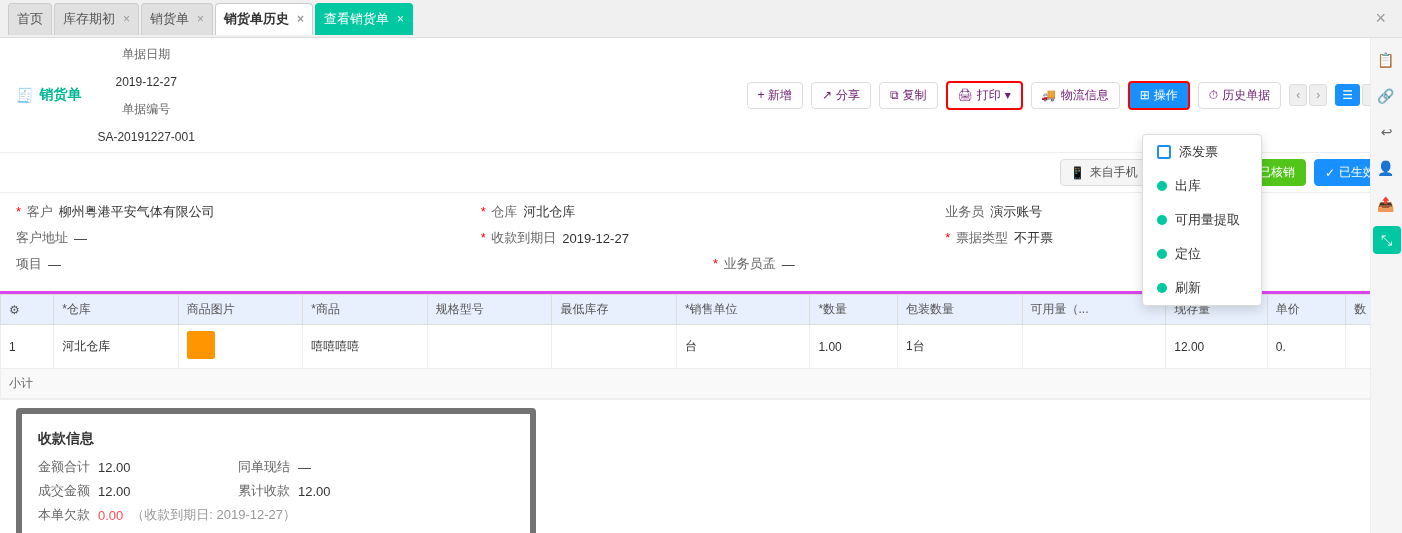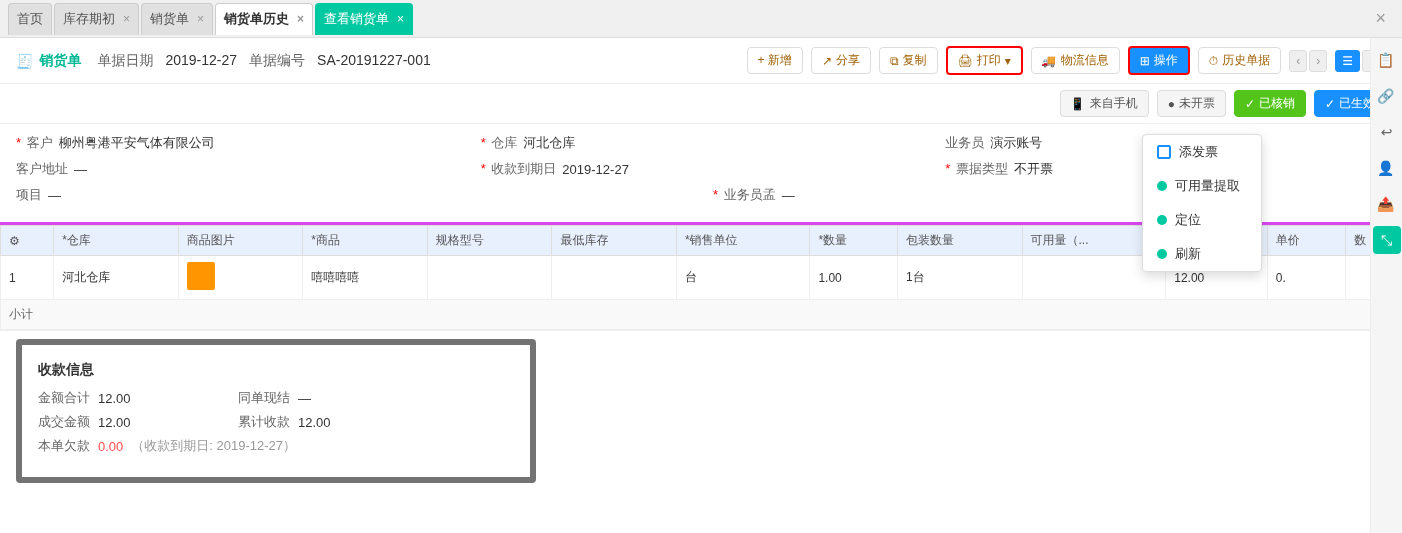--- a/index.html
+++ b/index.html
@@ -17,27 +17,27 @@
     .tab-item.highlight { background: #00c8a0; color: #fff; border-color: #00c8a0; }
     .tab-item.highlight .tab-close { color: #fff; }
     .tab-bar-close { margin-left: auto; font-size: 18px; color: #999; cursor: pointer; padding: 0 8px; }
 
     
     .main-content { background: #fff; height: calc(533px - 38px); overflow: hidden; position: relative; }
 
     
     .doc-header { display: flex; align-items: center; padding: 8px 16px; border-bottom: 1px solid #eee; gap: 16px; }
     .doc-title { display: flex; align-items: center; gap: 6px; color: #00b894; font-size: 14px; font-weight: bold; }
-    .doc-meta { display: flex; gap: 12px; color: #555; font-size: 14px; }
+    .doc-meta { display: flex; align-items: center; gap: 12px; color: #555; font-size: 12px; flex-direction: column; }
     .doc-meta-label { color: #666; }
     .doc-meta-value { color: #333; }
 
     
     .toolbar { display: flex; align-items: center; gap: 8px; margin-left: auto; }
-    .toolbar-btn { display: flex; align-items: center; gap: 4px; padding: 4px 10px; border: 1px solid #ddd; border-radius: 4px; cursor: pointer; font-size: 12px; color: #a16207; background: #fff; white-space: nowrap; }
+    .toolbar-btn { display: flex; align-items: center; gap: 4px; padding: 4px 10px; border: 1px solid #ddd; border-radius: 4px; cursor: pointer; font-size: 12px; color: #701a75; background: #fff; white-space: nowrap; }
     .toolbar-btn.active { background: #1890ff; color: #fff; border-color: #1890ff; }
     .btn-highlight-red { border: 2px solid #ff0000 !important; }
 
     
     .action-bar { display: flex; align-items: center; padding: 6px 16px; border-bottom: 1px solid #eee; gap: 8px; }
     .action-btn { display: flex; align-items: center; gap: 4px; padding: 4px 10px; border: 1px solid #ddd; border-radius: 4px; cursor: pointer; font-size: 12px; color: #555; background: #fff; }
     .action-btn.green { background: #52c41a; color: #fff; border-color: #52c41a; }
     .action-btn.blue { background: #1890ff; color: #fff; border-color: #1890ff; }
     .action-btn.gray { background: #f5f5f5; color: #555; }
 
@@ -321,20 +321,24 @@
     </div>
   </div>
 
   <div class="dropdown-menu">
     <div class="dropdown-item">
       <span style="width:14px;height:14px;border:2px solid #1890ff;display:inline-block;border-radius:2px;"></span>
       <span>添发票</span>
     </div>
     <div class="dropdown-item">
       <span class="dot dot-teal"></span>
+      <span>出库</span>
+    </div>
+    <div class="dropdown-item">
+      <span class="dot dot-teal"></span>
       <span>可用量提取</span>
     </div>
     <div class="dropdown-item">
       <span class="dot dot-teal"></span>
       <span>定位</span>
     </div>
     <div class="dropdown-item">
       <span class="dot dot-teal"></span>
       <span>刷新</span>
     </div>

